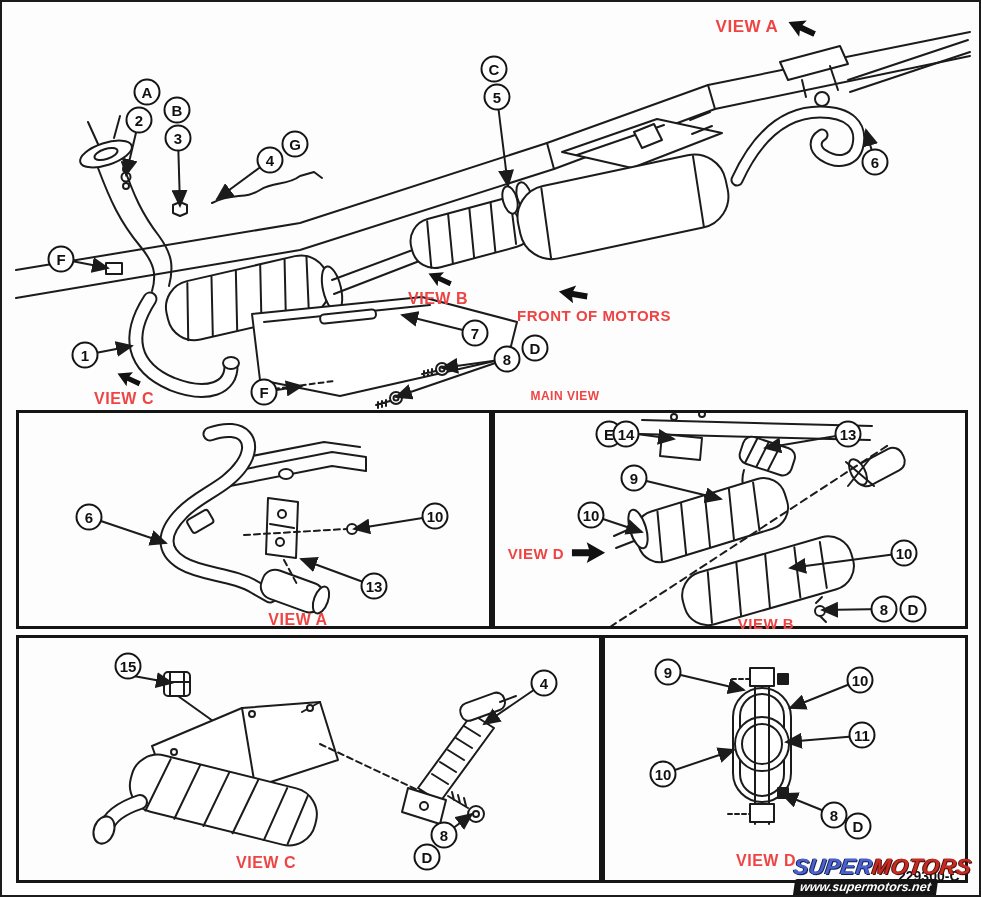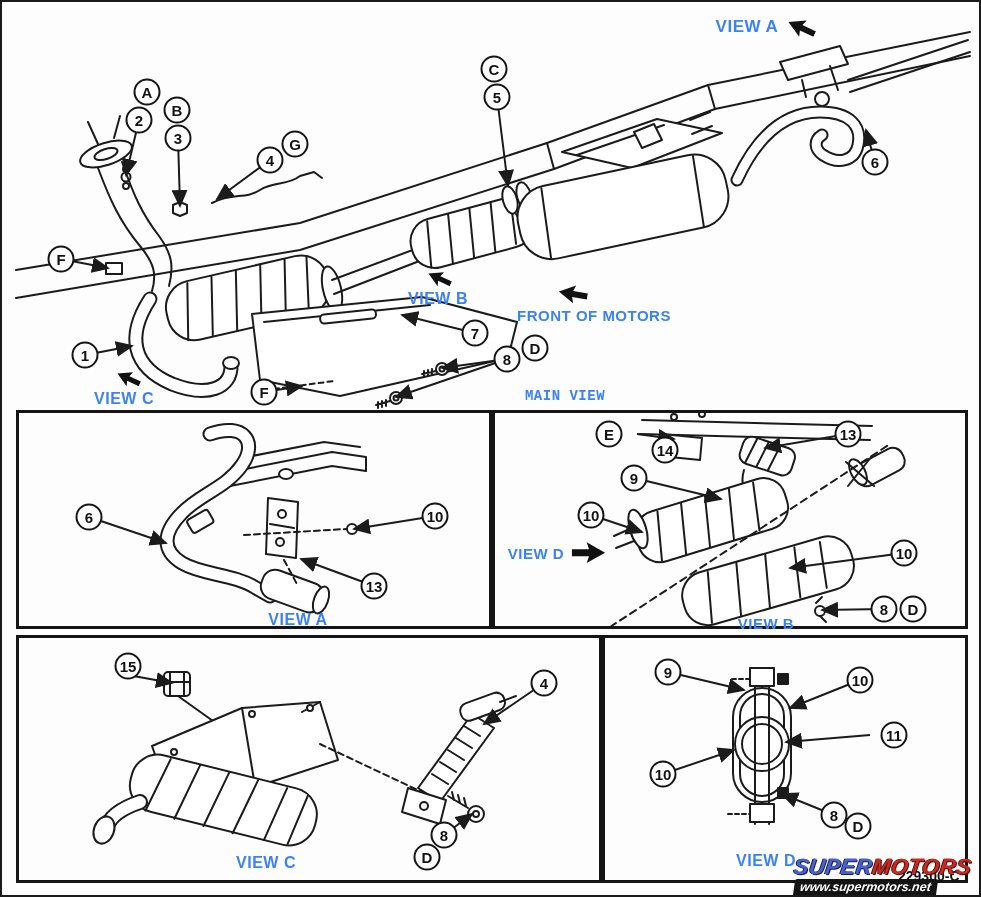--- a/index.html
+++ b/index.html
@@ -11,21 +11,21 @@
   #art,#leaders{position:absolute;left:0;top:0;}
   #leaders{pointer-events:none;}
   .panel{position:absolute;border:3px solid #151515;box-sizing:border-box;background:transparent;}
   .callout{
     position:absolute;width:27px;height:27px;border:2.2px solid #151515;border-radius:50%;
     background:#fff;display:flex;align-items:center;justify-content:center;
     font-weight:700;font-size:15px;color:#111;transform:translate(-50%,-50%);
     box-sizing:border-box;z-index:6;
   }
   .dlabel{
-    position:absolute;transform:translate(-50%,-50%);font-weight:700;color:#3b82f6;
+    position:absolute;transform:translate(-50%,-50%);font-weight:700;color:#ef4444;
     white-space:nowrap;letter-spacing:.5px;z-index:5;
   }
   .darrow{position:absolute;transform-origin:center;z-index:5;}
   .watermark{position:absolute;left:792px;top:854px;width:182px;z-index:8;line-height:1;}
   .wm-row{font-style:italic;font-weight:700;font-size:22px;letter-spacing:.5px;transform:skewX(-8deg);}
   .wm-super{color:#4a5fd0;text-shadow:1px 1px 0 #13204e,-1px 0 0 #13204e;}
   .wm-motors{color:#c62b22;text-shadow:1px 1px 0 #4e0f0c,-1px 0 0 #4e0f0c;}
   .wm-url{
     margin-top:-2px;background:#141414;color:#fff;font-style:italic;font-weight:700;
     font-size:12.5px;padding:2px 6px 3px;border-radius:2px;transform:skewX(-8deg);
@@ -246,21 +246,21 @@
     <span class="wm-url">www.supermotors.net</span>
   </div>
 <div class="panel" style="left: 14px; top: 408px; width: 476px; height: 219px;"></div>
     <div class="panel" style="left: 490px; top: 408px; width: 476px; height: 219px;"></div>
     <div class="panel" style="left: 14px; top: 633px; width: 586px; height: 248px;"></div>
     <div class="panel" style="left: 600px; top: 633px; width: 366px; height: 248px;"></div>
     <div class="dlabel" style="left: 745px; top: 25px; font-size: 17px;">VIEW A</div>
     <div class="dlabel" style="left: 436px; top: 297px; font-size: 16px;">VIEW B</div>
     <div class="dlabel" style="left: 592px; top: 313px; font-size: 15px;">FRONT OF MOTORS</div>
     <div class="dlabel" style="left: 122px; top: 397px; font-size: 16px;">VIEW C</div>
-    <div class="dlabel" style="left: 563px; top: 394px; font-size: 14px; font-family: Liberation Mono, monospace;">MAIN VIEW</div>
+    <div class="dlabel" style="left: 563px; top: 394px; font-size: 12px;">MAIN VIEW</div>
     <div class="dlabel" style="left: 296px; top: 618px; font-size: 16px;">VIEW A</div>
     <div class="dlabel" style="left: 534px; top: 551px; font-size: 15px;">VIEW D</div>
     <div class="dlabel" style="left: 764px; top: 621px; font-size: 15px;">VIEW B</div>
     <div class="dlabel" style="left: 264px; top: 861px; font-size: 16px;">VIEW C</div>
     <div class="dlabel" style="left: 764px; top: 859px; font-size: 16px;">VIEW D</div>
     <div class="darrow" style="left: 785px; top: 12px; transform: rotate(205deg) scale(1);"><svg width="30" height="20" viewBox="0 0 30 20">
         <path d="M0 7 L15 7 L13 1 L29 10 L13 19 L15 13 L0 13 Z" fill="#111"></path>
       </svg></div>
     <div class="darrow" style="left: 423px; top: 263px; transform: rotate(205deg) scale(0.85);"><svg width="30" height="20" viewBox="0 0 30 20">
         <path d="M0 7 L15 7 L13 1 L29 10 L13 19 L15 13 L0 13 Z" fill="#111"></path>
@@ -286,30 +286,30 @@
     <div class="callout" style="left: 59px; top: 257px;">F</div>
     <div class="callout" style="left: 83px; top: 353px;">1</div>
     <div class="callout" style="left: 473px; top: 331px;">7</div>
     <div class="callout" style="left: 505px; top: 357px;">8</div>
     <div class="callout" style="left: 533px; top: 346px;">D</div>
     <div class="callout" style="left: 262px; top: 390px;">F</div>
     <div class="callout" style="left: 87px; top: 515px;">6</div>
     <div class="callout" style="left: 433px; top: 514px;">10</div>
     <div class="callout" style="left: 372px; top: 584px;">13</div>
     <div class="callout" style="left: 607px; top: 432px;">E</div>
-    <div class="callout" style="left: 663px; top: 432px; margin-top: 16px;">14</div>
+    <div class="callout" style="left: 624px; top: 432px;">14</div>
     <div class="callout" style="left: 846px; top: 432px;">13</div>
     <div class="callout" style="left: 632px; top: 476px;">9</div>
     <div class="callout" style="left: 589px; top: 513px;">10</div>
     <div class="callout" style="left: 902px; top: 551px;">10</div>
     <div class="callout" style="left: 882px; top: 607px;">8</div>
     <div class="callout" style="left: 911px; top: 607px;">D</div>
     <div class="callout" style="left: 126px; top: 664px;">15</div>
     <div class="callout" style="left: 542px; top: 681px;">4</div>
     <div class="callout" style="left: 442px; top: 833px;">8</div>
     <div class="callout" style="left: 425px; top: 855px;">D</div>
     <div class="callout" style="left: 666px; top: 670px;">9</div>
     <div class="callout" style="left: 858px; top: 678px;">10</div>
-    <div class="callout" style="left: 892px; top: 733px;">11</div>
+    <div class="callout" style="left: 860px; top: 733px;">11</div>
     <div class="callout" style="left: 661px; top: 772px;">10</div>
     <div class="callout" style="left: 832px; top: 813px;">8</div>
     <div class="callout" style="left: 856px; top: 824px;">D</div>
   </div>
 
 </body></html>

